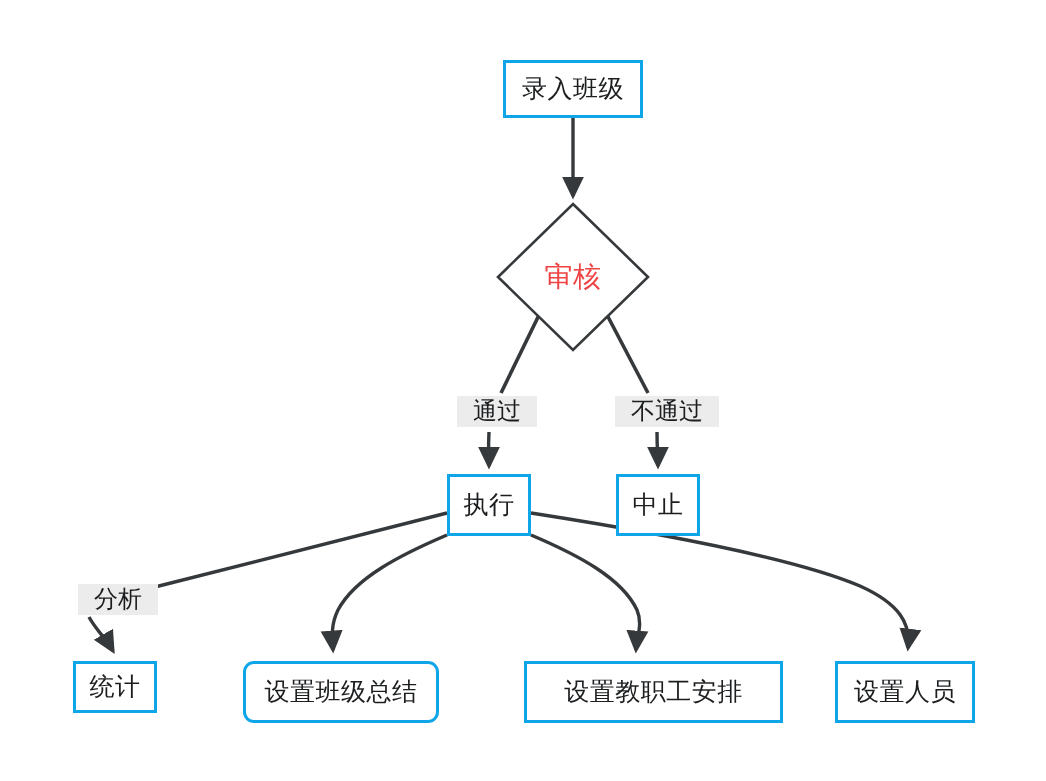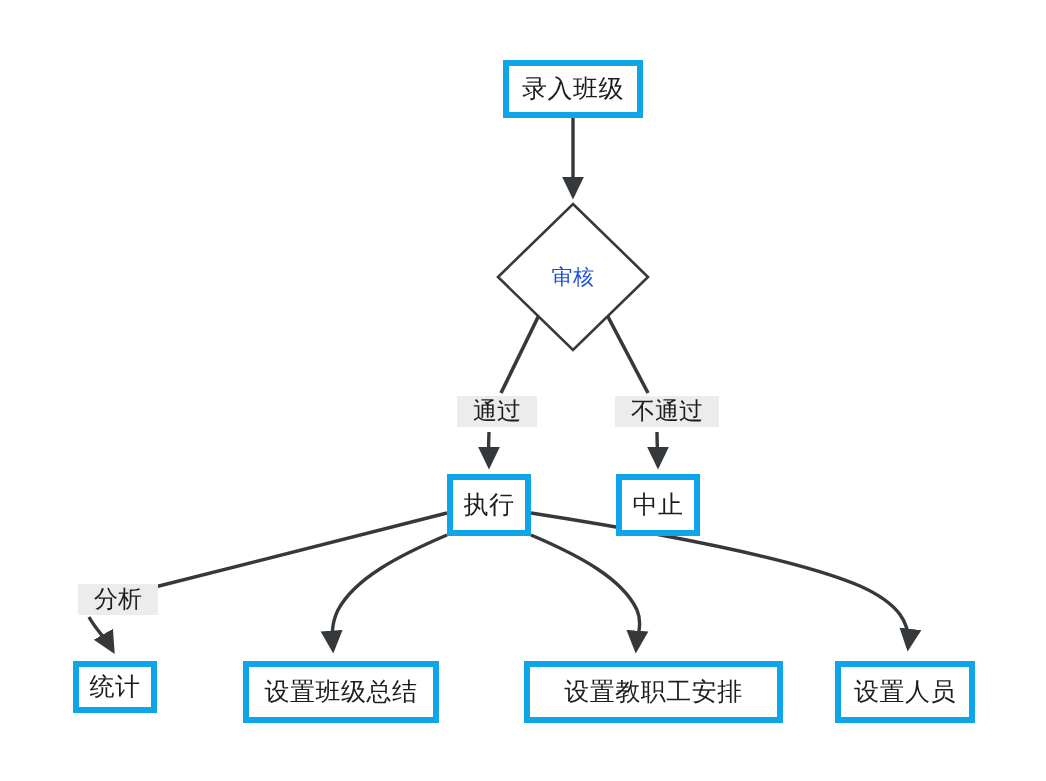--- a/index.html
+++ b/index.html
@@ -21,21 +21,21 @@
     position: absolute;
     left: 0;
     top: 0;
     width: 1046px;
     height: 781px;
   }
   .node {
     position: absolute;
     box-sizing: border-box;
     background: #ffffff;
-    border: 6px solid #0ea5e9;
+    border: 3px solid #0ea5e9;
     display: flex;
     align-items: center;
     justify-content: center;
     color: #1b1d1f;
     font-size: 25px;
     line-height: 1;
     letter-spacing: 0.5px;
     white-space: nowrap;
     z-index: 3;
   }
@@ -50,22 +50,22 @@
   }
   .decision .dtext {
     position: absolute;
     left: 0;
     top: 0;
     width: 100%;
     height: 100%;
     display: flex;
     align-items: center;
     justify-content: center;
-    color: #1d4ed8;
-    font-size: 21px;
+    color: #ef4444;
+    font-size: 28px;
     line-height: 1;
     letter-spacing: 0.5px;
     white-space: nowrap;
   }
   .edge-label {
     position: absolute;
     background: #ececec;
     color: #1b1d1f;
     font-size: 24px;
     line-height: 1.22;
@@ -135,21 +135,21 @@
   </div>
 
   <div class="edge-label" style="left:78px; top:584px;font-family:Liberation Serif, serif;">
     <span>分析</span>
   </div>
 
   <div class="node" style="left:73px; top:661px; width:84px; height:52px;">
     <span class="node-label">统计</span>
   </div>
 
-  <div class="node" style="left:243px; top:661px; width:196px; height:62px;">
+  <div class="node" style="left:243px; top:661px; width:196px; height:62px;border-radius:11px;">
     <span class="node-label">设置班级总结</span>
   </div>
 
   <div class="node" style="left:524px; top:661px; width:259px; height:62px;">
     <span class="node-label">设置教职工安排</span>
   </div>
 
   <div class="node" style="left:835px; top:661px; width:140px; height:62px;">
     <span class="node-label">设置人员</span>
   </div>

